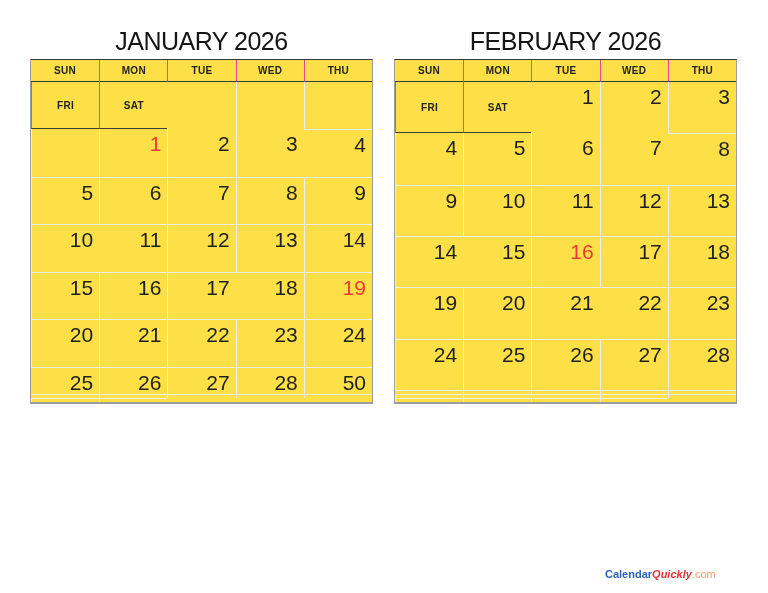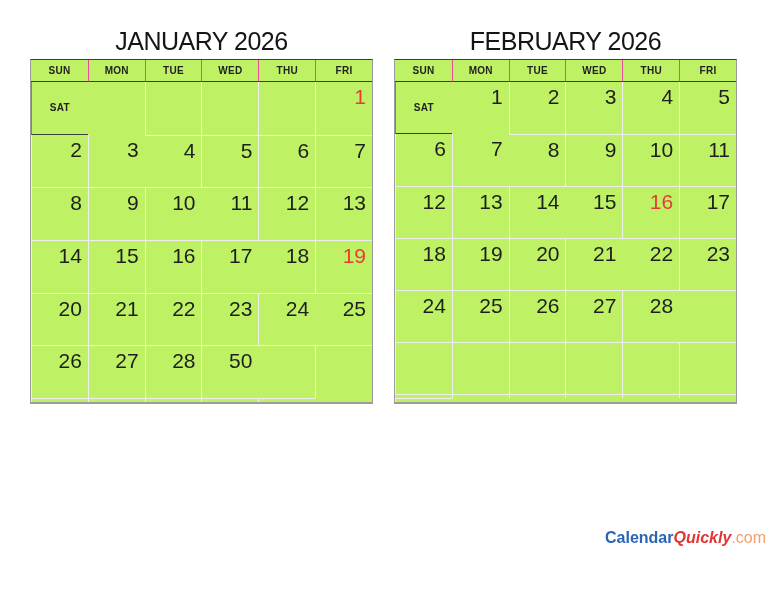--- a/index.html
+++ b/index.html
@@ -30,26 +30,26 @@
     font-size: 25px;
     font-weight: 400;
     letter-spacing: -0.5px;
     color: #151515;
   }
   .cal-grid {
     box-sizing: border-box;
     width: 343px;
     height: 345px;
     display: grid;
-    grid-template-columns: repeat(6, 1fr);
+    grid-template-columns: repeat(5, 1fr);
     grid-template-rows: 22px repeat(6, 1fr);
     border: 1px solid #9c9c9c;
     border-top-color: #3c3c3c;
     border-bottom-width: 2px;
-    background: #bef264;
+    background: #fde047;
   }
   .dow {
     display: flex;
     align-items: center;
     justify-content: center;
     font-size: 10px;
     font-weight: 700;
     letter-spacing: 0.3px;
     color: #222222;
     border-bottom: 1px solid #3c3c3c;
@@ -65,22 +65,22 @@
     color: #1e1e1e;
     border-left: 1px solid #eeeeee;
     border-top: 1px solid #eeeeee;
   }
   .day.c1 { border-left: none; }
   .day.r1 { border-top: none; }
   .day.red { color: #ea3a3a; }
   .brand {
     position: absolute;
     left: 605px;
-    top: 531px;
-    font-size: 16px;
+    top: 567px;
+    font-size: 11px;
     line-height: 14px;
     white-space: nowrap;
     cursor: pointer;
   }
   .brand .b1 { color: #2a65b7; font-weight: 700; }
   .brand .b2 { color: #e23535; font-weight: 700; font-style: italic; }
   .brand .b3 { color: #f29e6e; font-weight: 400; }
 </style>
 </head>
 <body>

